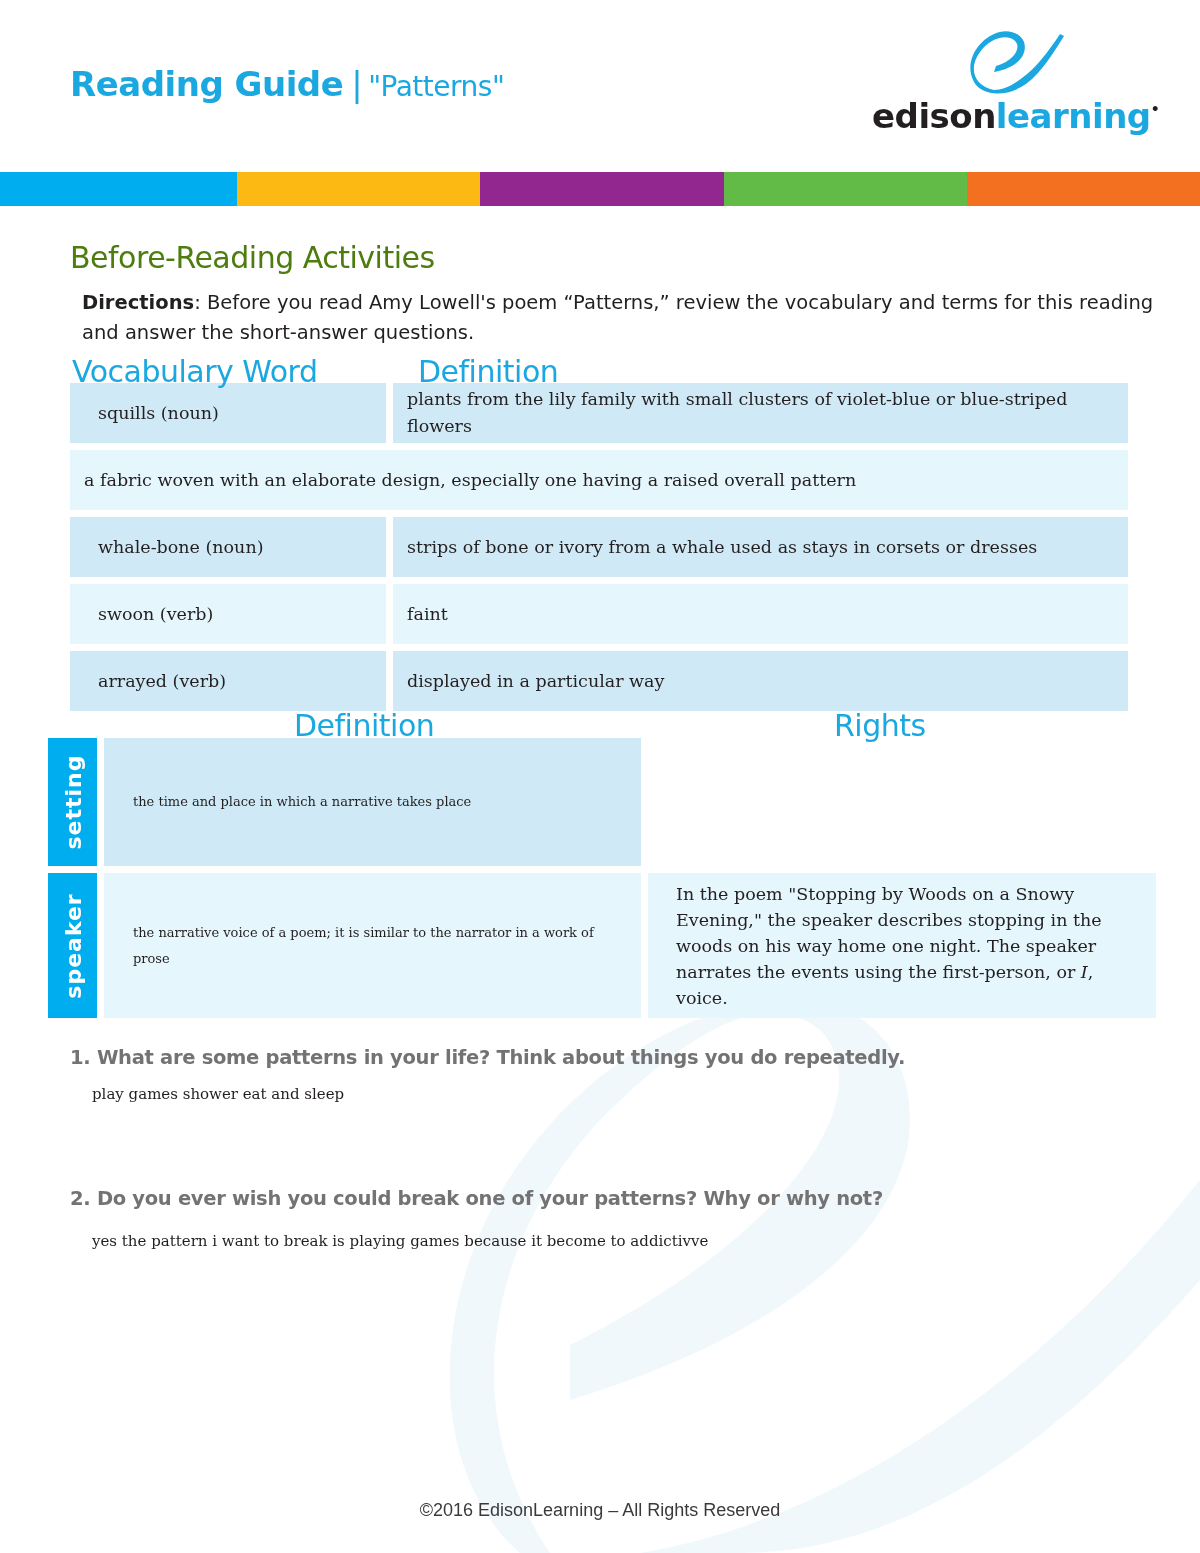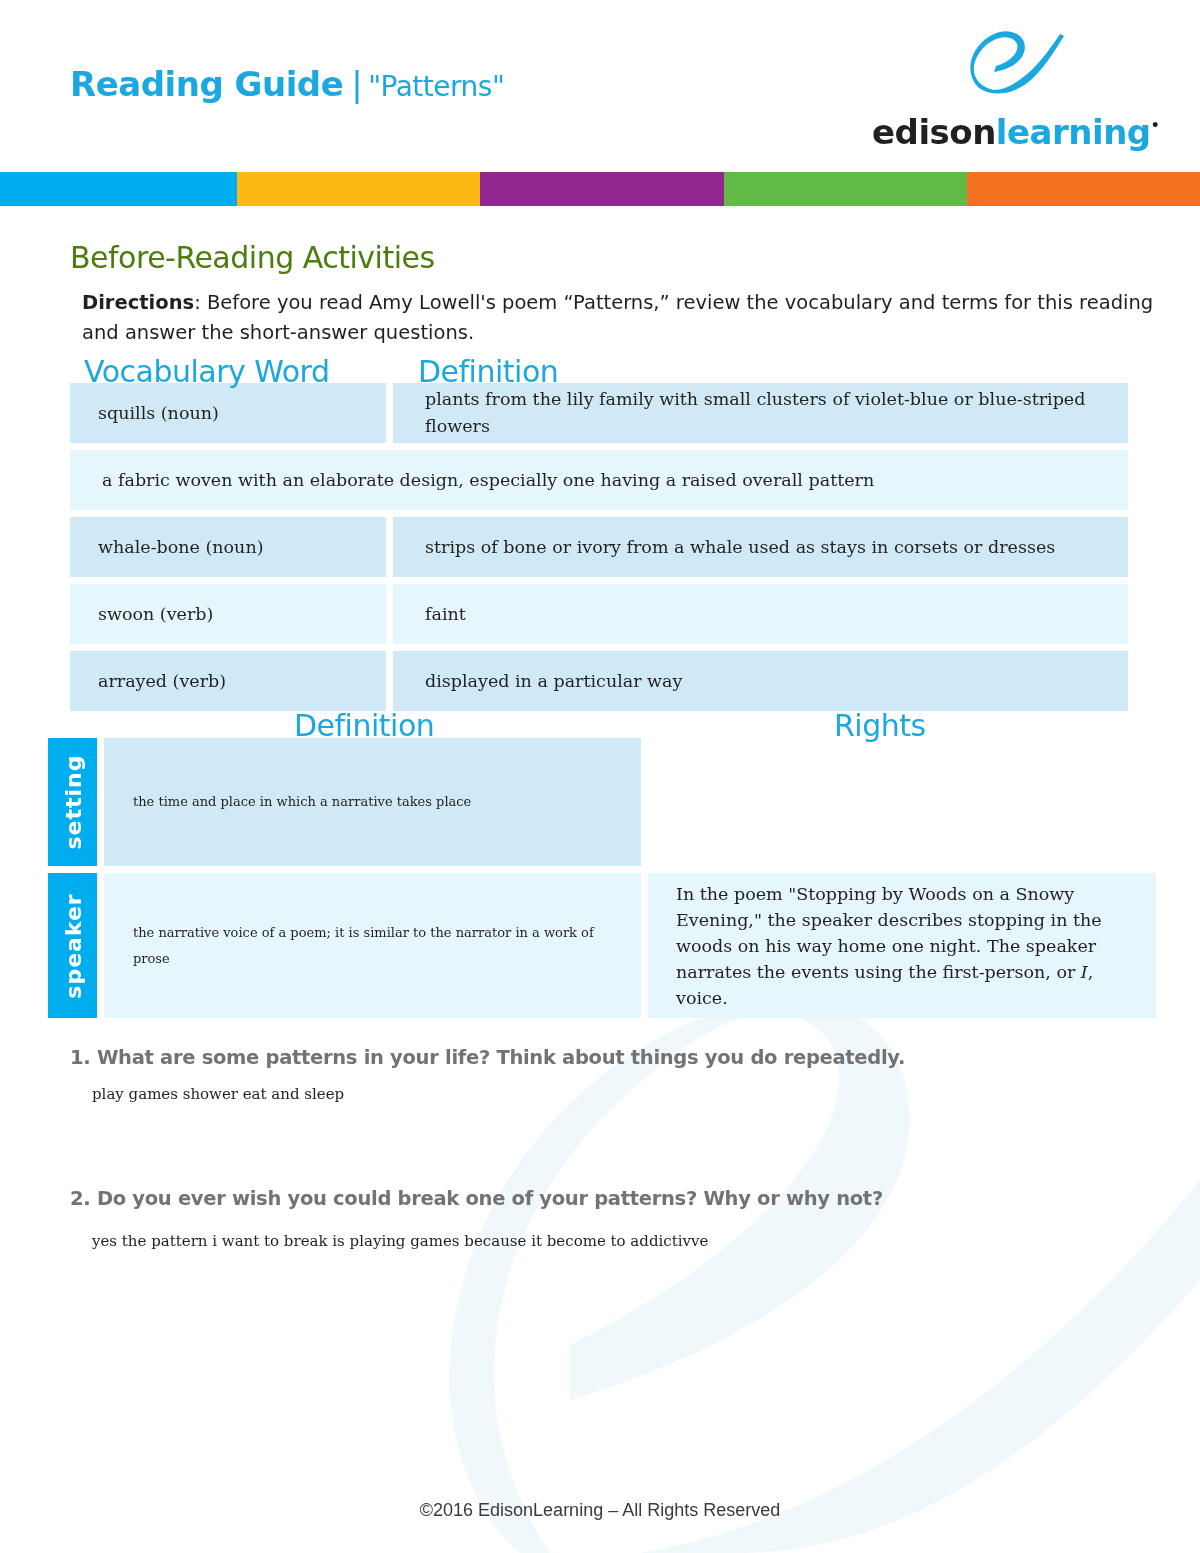--- a/index.html
+++ b/index.html
@@ -9,40 +9,40 @@
     
     .watermark { position: absolute; left: 440px; top: 1000px; width: 760px; height: 553px; z-index: 0; pointer-events: none; }
 
     .page-title { position: absolute; left: 70px; top: 64px; font-family: "DejaVu Sans", sans-serif; color: #1ba8e0; font-size: 34px; white-space: nowrap; letter-spacing: -0.5px; }
     .page-title .t-main { font-weight: bold; }
     .page-title .t-sep { font-weight: normal; margin: 0 6px 0 8px; }
     .page-title .t-sub { font-weight: normal; font-size: 28px; }
 
     .logo { position: absolute; left: 870px; top: 28px; width: 270px; height: 112px; }
     .logo-mark { position: absolute; left: 96px; top: 0; width: 100px; height: 70px; }
-    .logo-text { position: absolute; left: 2px; top: 84px; font-family: "DejaVu Sans", sans-serif; font-weight: bold; font-size: 34px; letter-spacing: -0.5px; white-space: nowrap; }
+    .logo-text { position: absolute; left: 2px; top: 68px; font-family: "DejaVu Sans", sans-serif; font-weight: bold; font-size: 34px; letter-spacing: -0.5px; white-space: nowrap; }
     .logo-text .l-dark { color: #231f20; }
     .logo-text .l-blue { color: #1ba8e0; }
     .logo-text .l-dot { color: #231f20; font-size: 14px; vertical-align: 14px; }
 
     .color-bar { position: absolute; left: 0; top: 172px; width: 1200px; height: 34px; display: flex; }
     .color-bar div { height: 100%; }
 
     .section-heading { position: absolute; left: 70px; top: 240px; color: #4d7c0f; font-size: 30px; font-weight: normal; letter-spacing: -0.5px; white-space: nowrap; }
 
     .directions { position: absolute; left: 70px; top: 288px; width: 1080px; font-size: 19.5px; line-height: 30px; color: #231f20; margin-left: 12px; }
     .directions .dir-label { font-weight: bold; }
 
     .vocab-head { position: absolute; top: 354px; color: #1ba8e0; font-size: 30px; letter-spacing: -0.5px; white-space: nowrap; z-index: 2; }
 
     .vocab-table { position: absolute; left: 70px; top: 383px; width: 1058px; z-index: 1; }
     .vrow { display: flex; height: 60px; margin-bottom: 7px; }
     .vrow .cell { display: flex; align-items: center; font-family: "DejaVu Serif", serif; font-size: 17.5px; color: #231f20; line-height: 27px; }
     .vrow .c-word { width: 316px; padding-left: 28px; margin-right: 7px; }
-    .vrow .c-def { flex: 1; padding-left: 32px; padding-right: 8px; }
+    .vrow .c-def { flex: 1; padding-left: 14px; padding-right: 8px; }
     .vrow.dark .cell { background: #cfeaf6; }
     .vrow.light .cell { background: #e6f6fd; }
 
     .terms-head { position: absolute; top: 708px; color: #1ba8e0; font-size: 30px; letter-spacing: -0.5px; white-space: nowrap; z-index: 2; }
 
     .terms-table { position: absolute; left: 48px; top: 738px; width: 1108px; z-index: 1; }
     .trow { display: flex; margin-bottom: 7px; }
     .trow .tlabel { width: 49px; margin-right: 7px; background: #00aeef; position: relative; }
     .trow .tlabel span { position: absolute; left: 50%; top: 50%; transform: translate(-50%, -50%) rotate(-90deg); color: #ffffff; font-weight: bold; font-size: 22px; white-space: nowrap; letter-spacing: 1px; }
     .trow .tdef { width: 537px; margin-right: 7px; padding-left: 29px; padding-right: 20px; display: flex; align-items: center; font-family: "DejaVu Serif", serif; font-size: 13px; line-height: 26px; }
@@ -87,21 +87,21 @@
   <div style="width:243px;background:#62bb46"></div>
   <div style="width:233px;background:#f37021"></div>
 </div>
 
 <div class="section-heading">Before-Reading Activities</div>
 
 <div class="directions">
   <span class="dir-label">Directions</span><span>: Before you read Amy Lowell's poem “Patterns,” review the vocabulary and terms for this reading and answer the short-answer questions.</span>
 </div>
 
-<div class="vocab-head" style="left:84px">Vocabulary Word</div>
+<div class="vocab-head" style="left:72px">Vocabulary Word</div>
 <div class="vocab-head" style="left:418px">Definition</div>
 
 <div class="vocab-table">
   <div class="vrow dark">
     <div class="cell c-word">squills (noun)</div>
     <div class="cell c-def">plants from the lily family with small clusters of violet-blue or blue-striped flowers</div>
   </div>
   <div class="vrow light">
     <div class="cell c-def">a fabric woven with an elaborate design, especially one having a raised overall pattern</div>
   </div>

